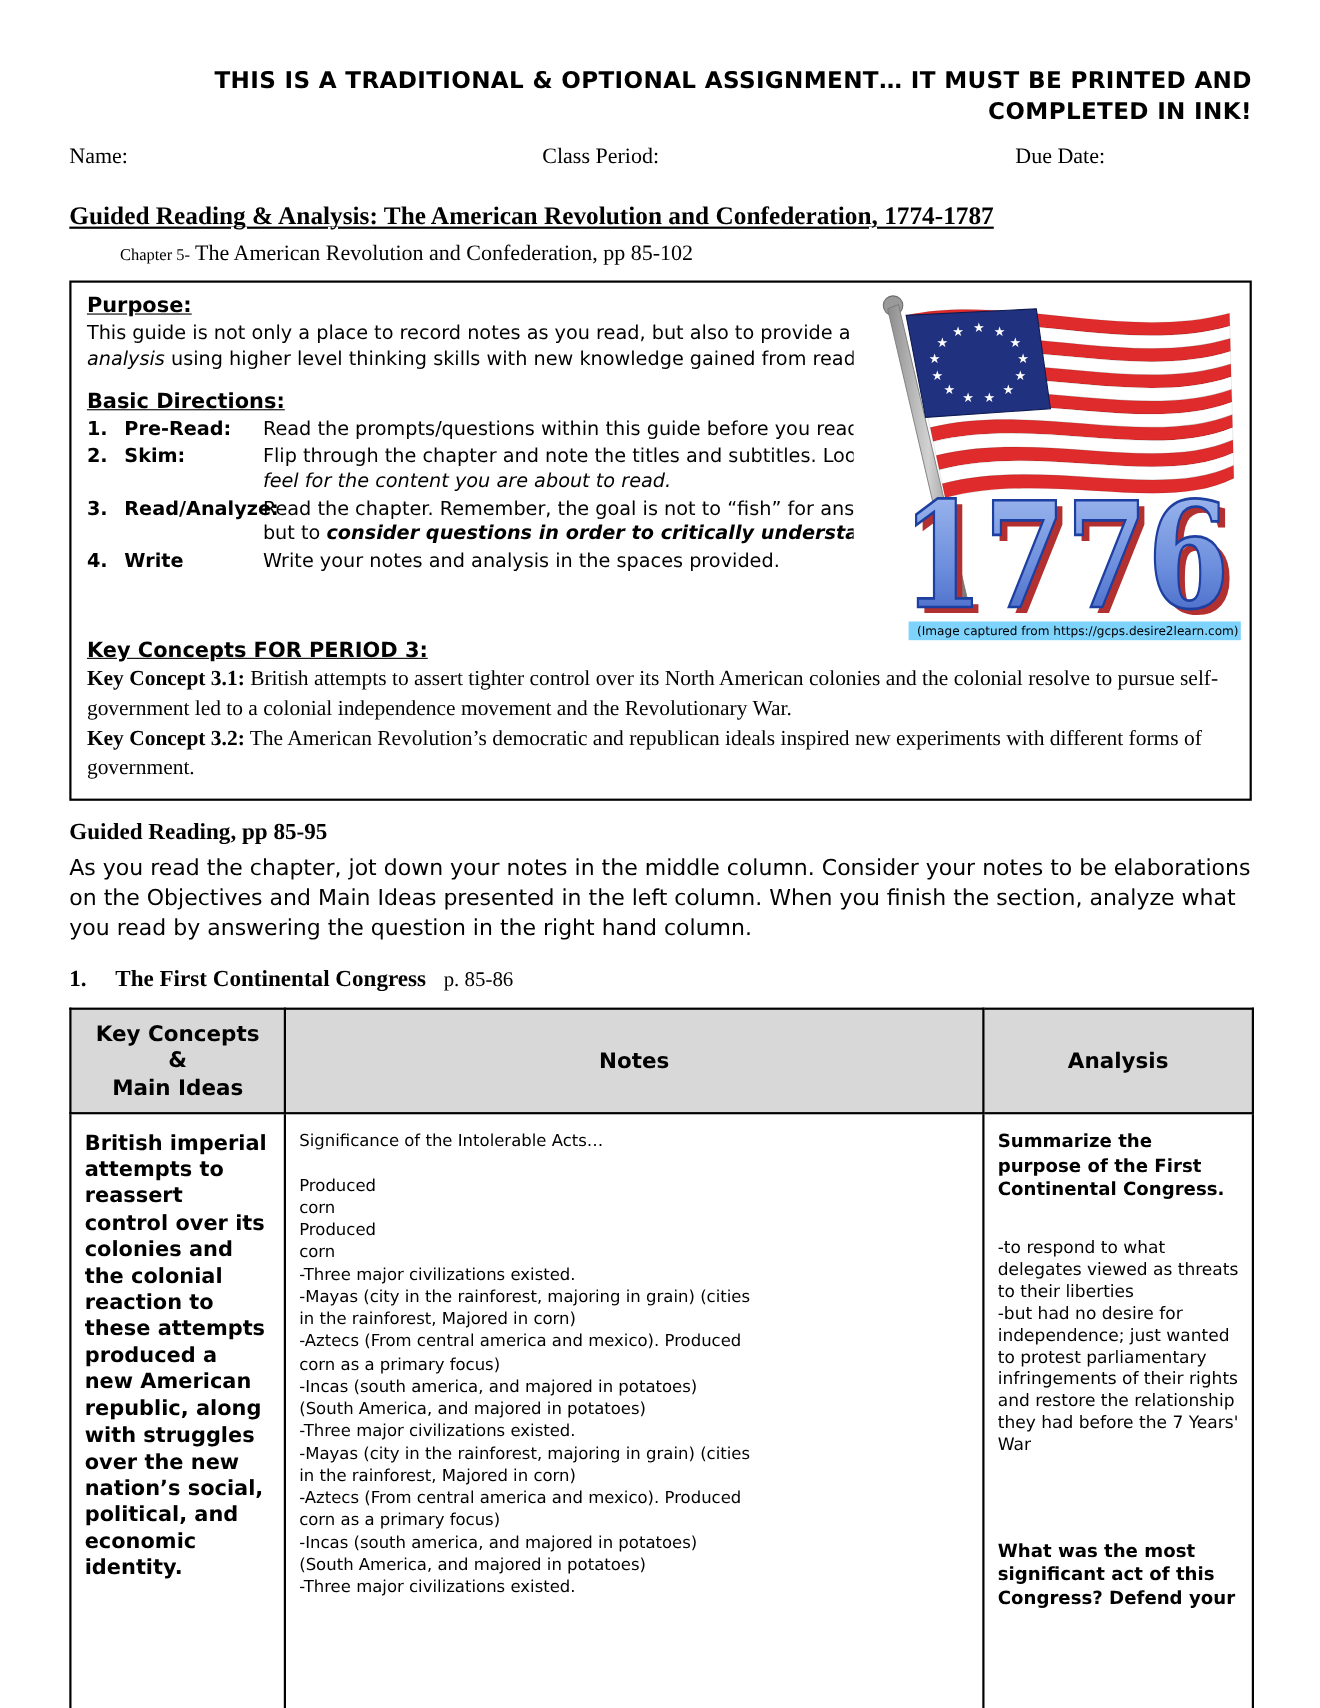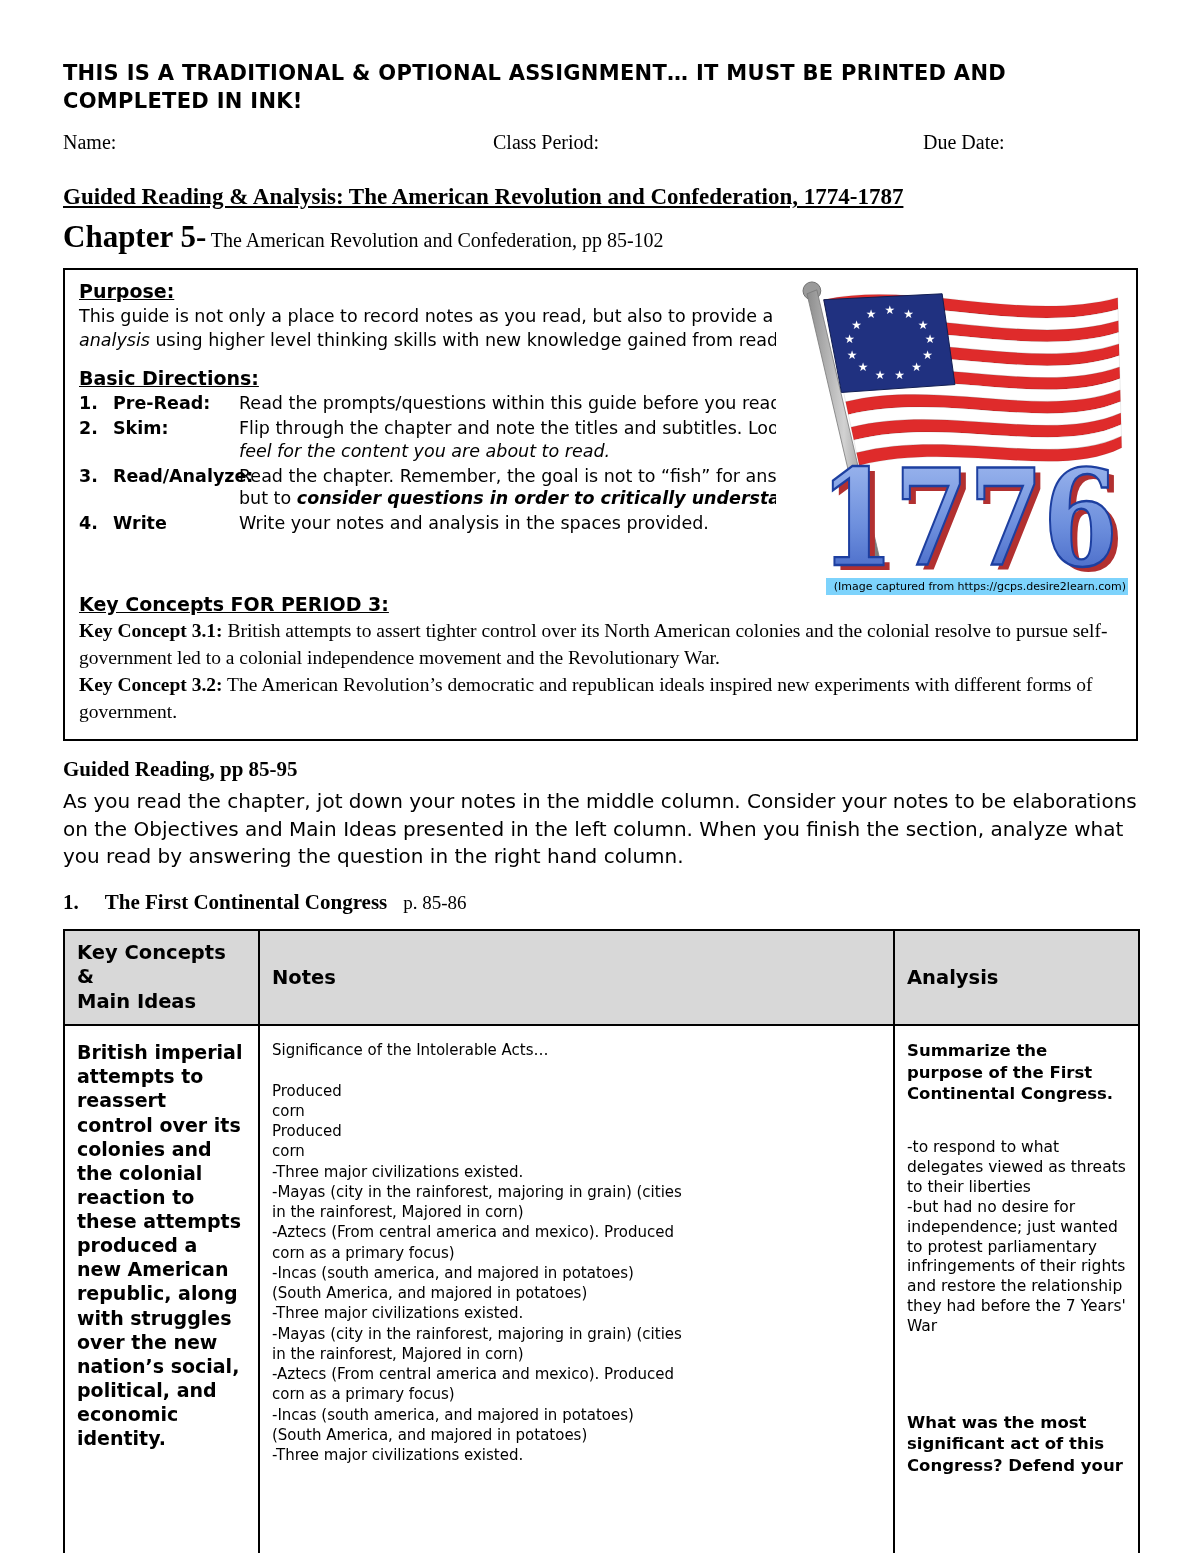--- a/index.html
+++ b/index.html
@@ -4,33 +4,33 @@
 <style>
   * { margin:0; padding:0; box-sizing:border-box; }
   html,body { background:#ffffff; }
   body {
     width:1200px; height:1553px; overflow:hidden;
     color:#000; font-family:"DejaVu Sans", sans-serif;
   }
   .page { position:relative; width:1200px; height:1553px; padding:60px 62px 0 63px; overflow:hidden; }
 
   .warning {
-    text-align:left; font-weight:bold; font-size:21px; line-height:1.32;
+    text-align:right; font-weight:bold; font-size:21px; line-height:1.32;
     letter-spacing:0.3px; margin-bottom:16px; font-family:"DejaVu Sans", sans-serif;
   }
   .name-row {
     display:grid; grid-template-columns:40% 40% 20%;
     font-family:"Liberation Serif", serif; font-size:20px; margin-bottom:30px;
   }
   .doc-title {
     font-family:"Liberation Serif", serif; font-weight:bold; font-size:23px;
     text-decoration:underline; margin-bottom:9px;
   }
   .chapter-line { font-family:"Liberation Serif", serif; font-size:20px; margin-bottom:13px; }
-  .chapter-line .b { font-weight:bold; font-size:31px; }
+  .chapter-line .b { font-weight:normal; font-size:15px;margin-left:46px; }
 
   .assignment-box { border:2px solid #000; padding:10px 14px 14px; position:relative; }
   .box-heading {
     font-weight:bold; font-size:19px; text-decoration:underline; margin-bottom:3px;
     font-family:"DejaVu Sans", sans-serif;
   }
   .box-text { font-size:17.5px; line-height:1.32; }
   .sect { margin-bottom:15px; }
   .purpose-p { font-size:17.5px; line-height:1.34; max-width:1050px; }
   .purpose-p i { font-style:italic; }
@@ -55,21 +55,21 @@
   .guided-heading { font-family:"Liberation Serif", serif; font-weight:bold; font-size:21px; margin:16px 0 6px; }
   .intro { font-size:20px; line-height:1.36; margin-bottom:20px; max-width:1075px; }
   .section-line { font-family:"Liberation Serif", serif; font-size:21px; margin-bottom:14px; }
   .section-line .num { font-weight:bold; margin-right:26px; }
   .section-line .ttl { font-weight:bold;text-align:right; }
   .section-line .pgs { font-size:19px; margin-left:16px; }
 
   table.reading-table { border-collapse:collapse; width:1075px; table-layout:fixed; }
   .reading-table th, .reading-table td { border:2px solid #000; }
   .reading-table th {
-    background:#d8d8d8; font-weight:bold; font-size:19.5px; text-align:left;
+    background:#d8d8d8; font-weight:bold; font-size:19.5px; text-align:center;
     padding:10px 12px; vertical-align:middle; font-family:"DejaVu Sans", sans-serif;
   }
   th.col1 { white-space:pre-line; line-height:1.25; }
   .reading-table td { vertical-align:top; padding:14px 12px; }
   td.kc-cell { font-weight:bold; font-size:19px; line-height:1.27; height:560px; }
   td.notes-cell { font-size:15px; line-height:1.35; }
   .note-line:empty::before { content:"\00a0"; }
   td.analysis-cell { font-size:15.5px; line-height:1.28; }
   .aq { font-weight:bold; font-size:16.5px; line-height:1.3; }
   .aq2 { margin-top:75px; }

